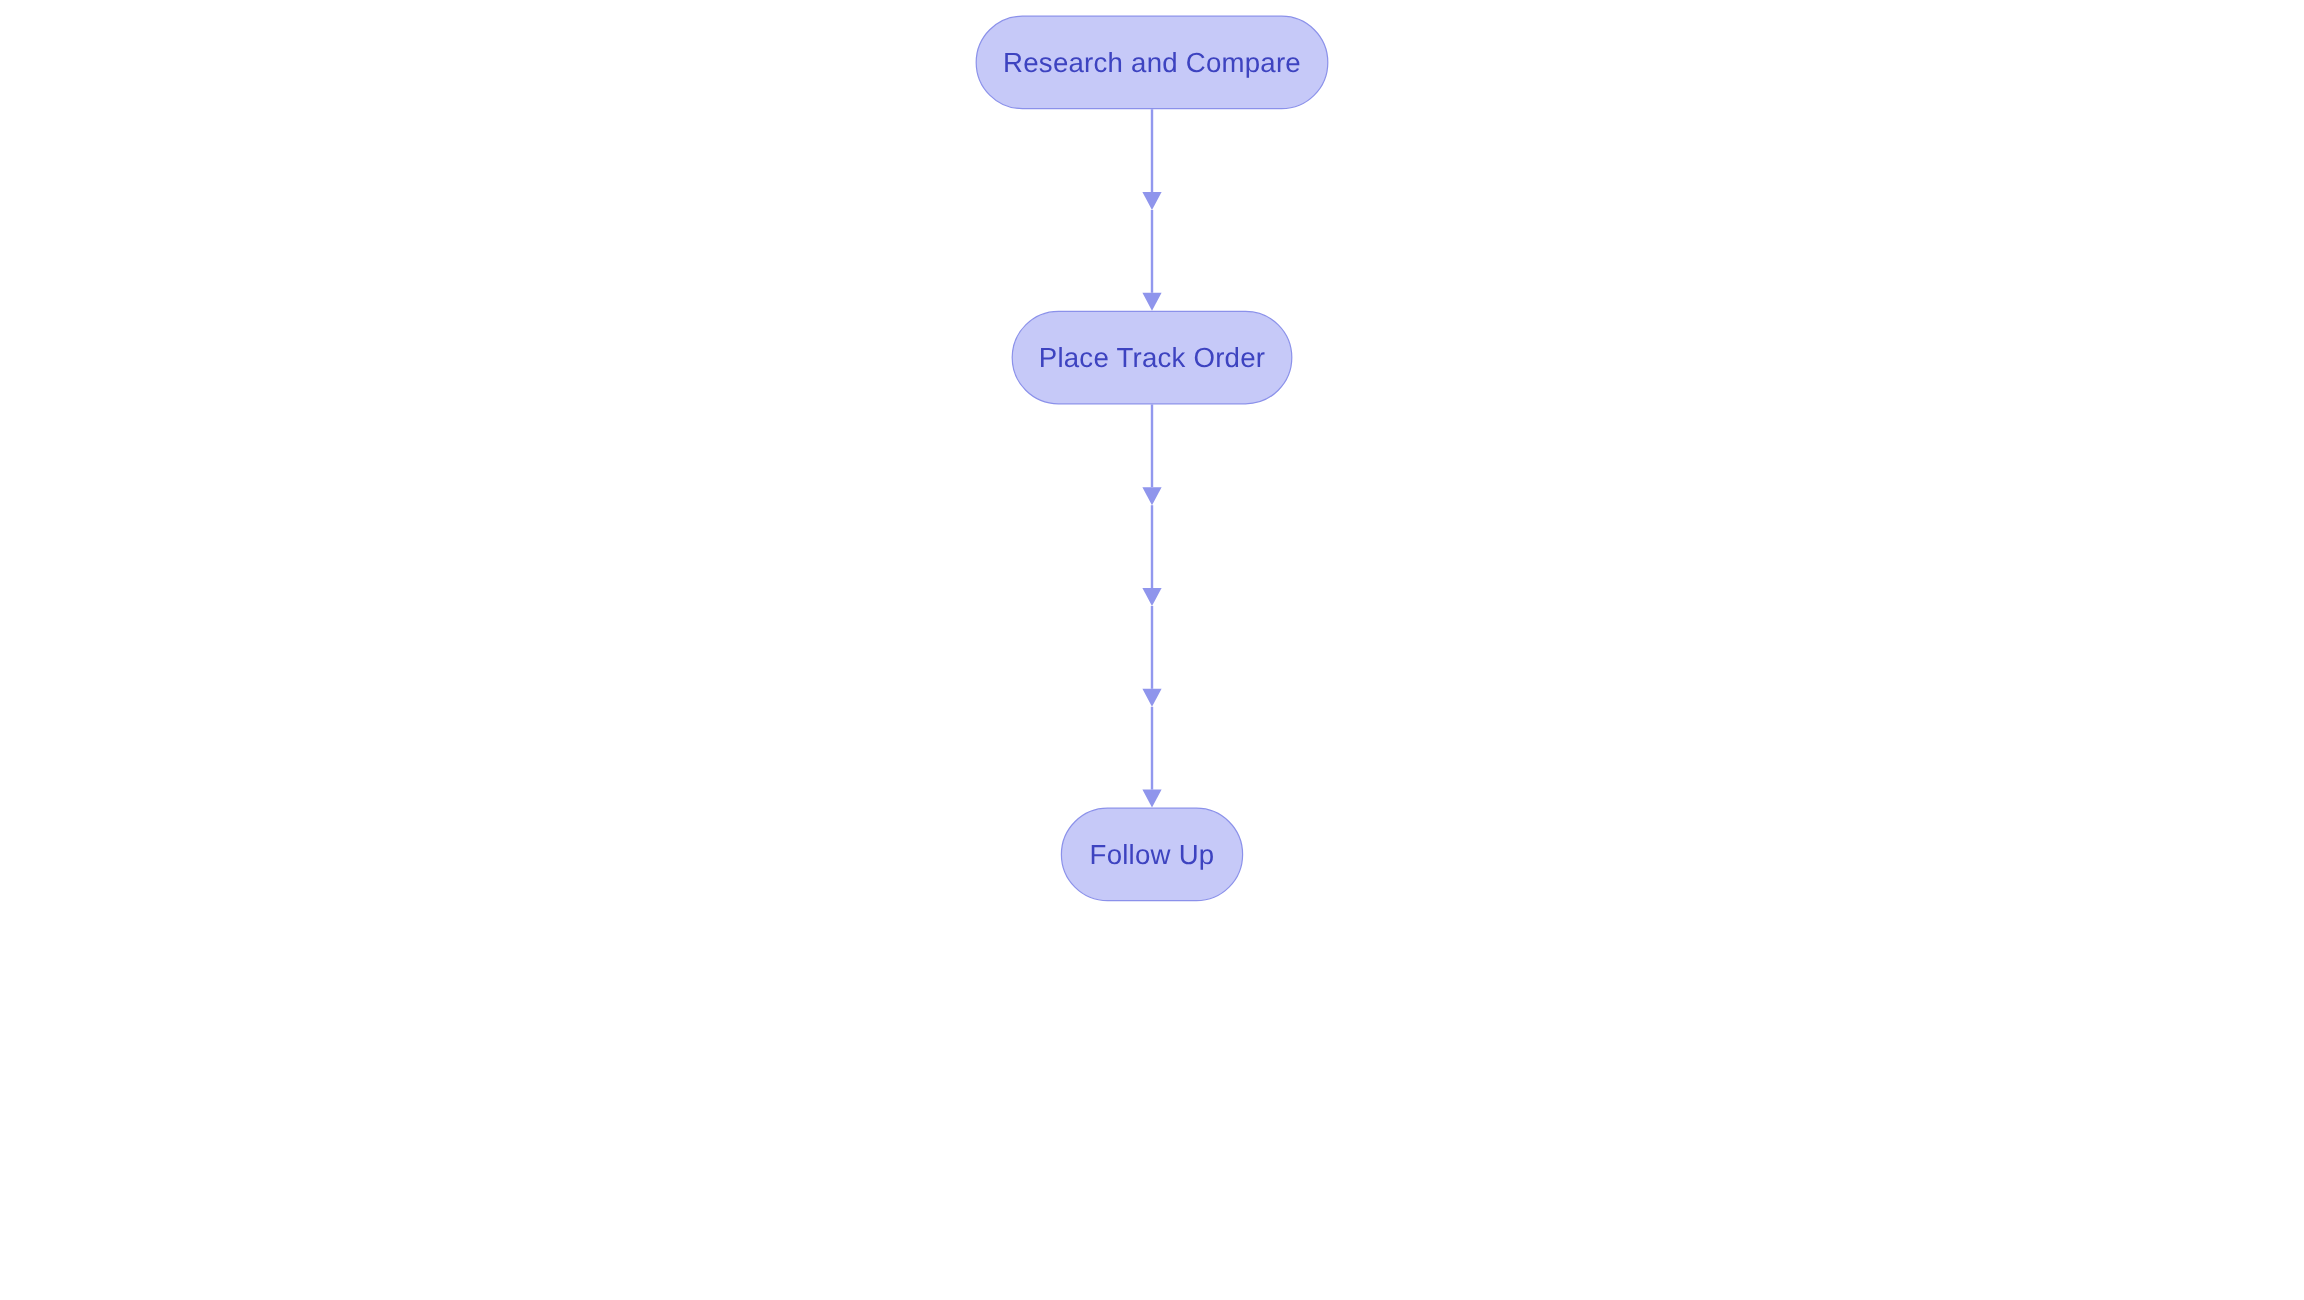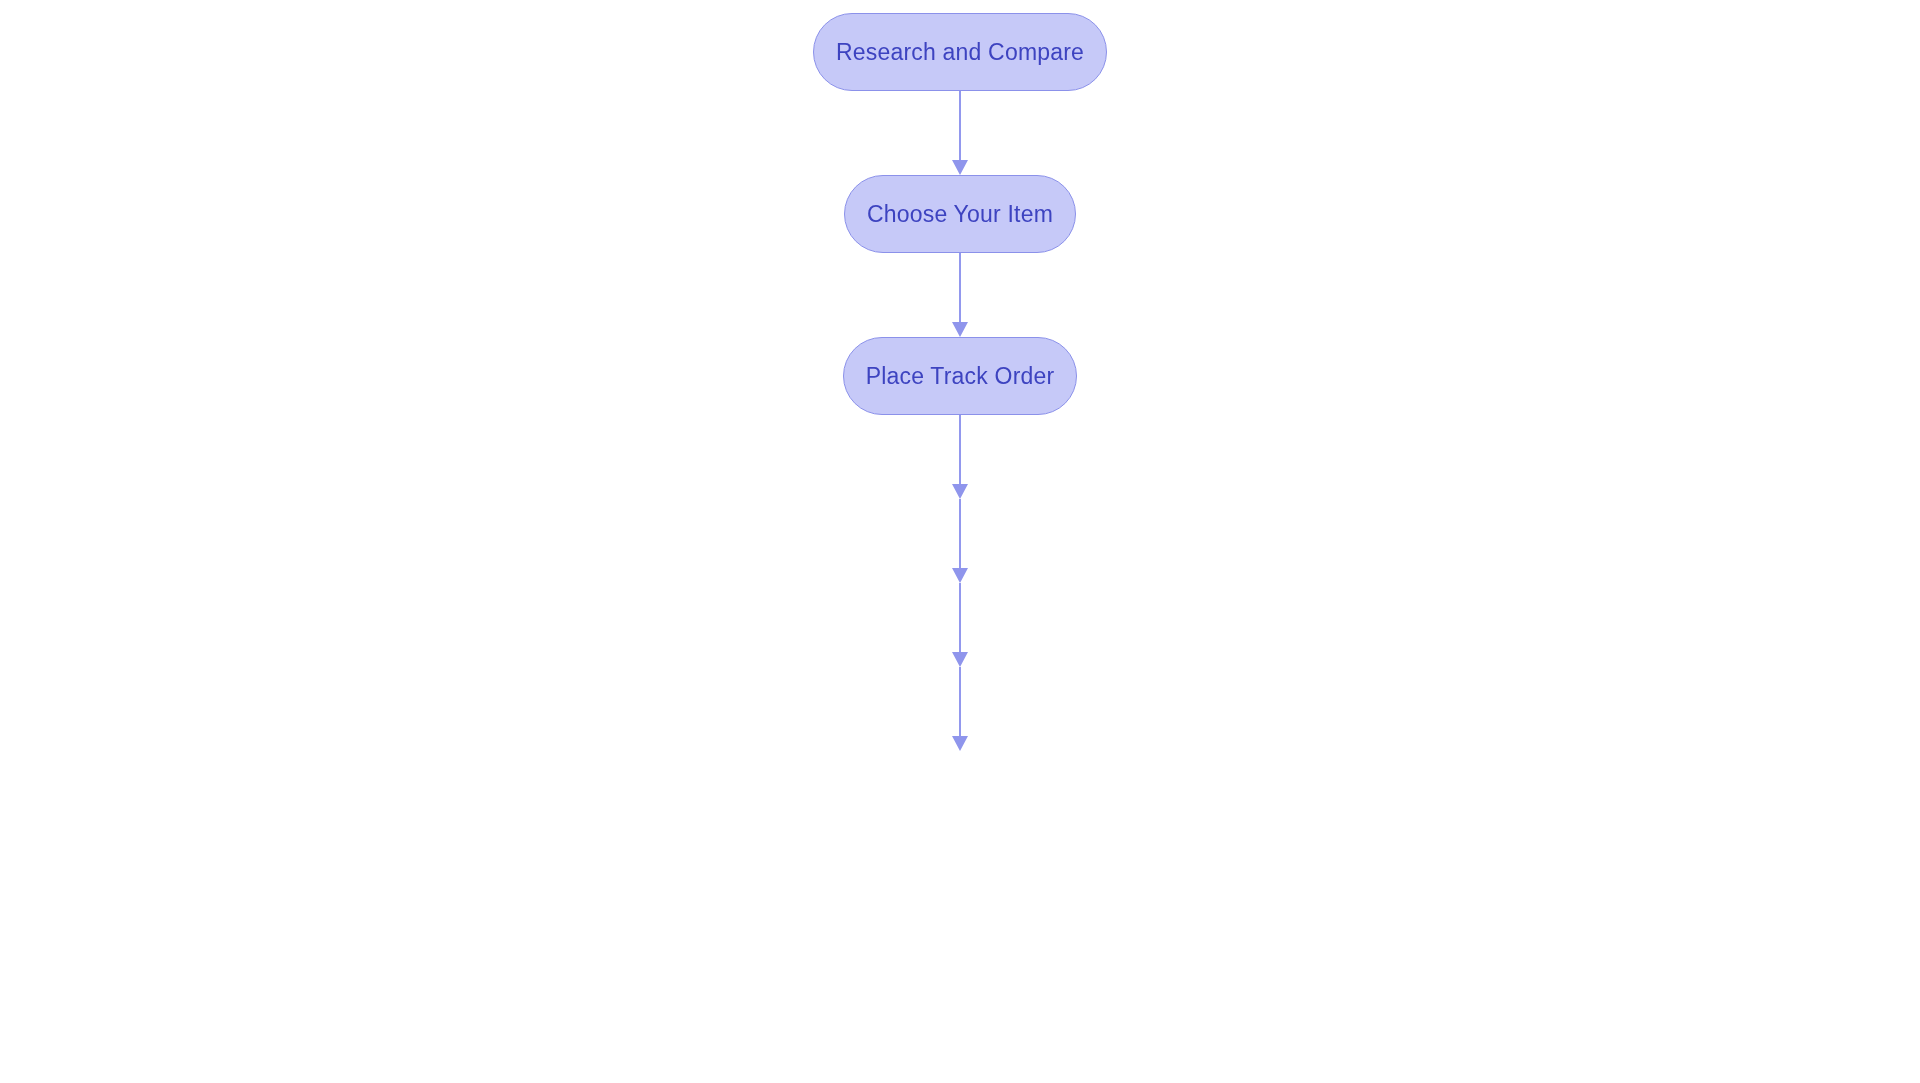--- a/index.html
+++ b/index.html
@@ -70,21 +70,20 @@
 
 <div class="canvas">
 
   <div class="node w-0">Research and Compare</div>
 
   <div class="connector">
     <div class="line"></div>
     <div class="head"></div>
   </div>
 
-  <div class="node w-1">Choose Your Item</div>
 
   <div class="connector">
     <div class="line"></div>
     <div class="head"></div>
   </div>
 
   <div class="node w-2">Place Track Order</div>
 
   <div class="connector">
     <div class="line"></div>
@@ -102,14 +101,15 @@
     <div class="line"></div>
     <div class="head"></div>
   </div>
 
 
   <div class="connector">
     <div class="line"></div>
     <div class="head"></div>
   </div>
 
+  <div class="node w-6">Follow Up</div>
 
 </div>
 
 </body></html>

